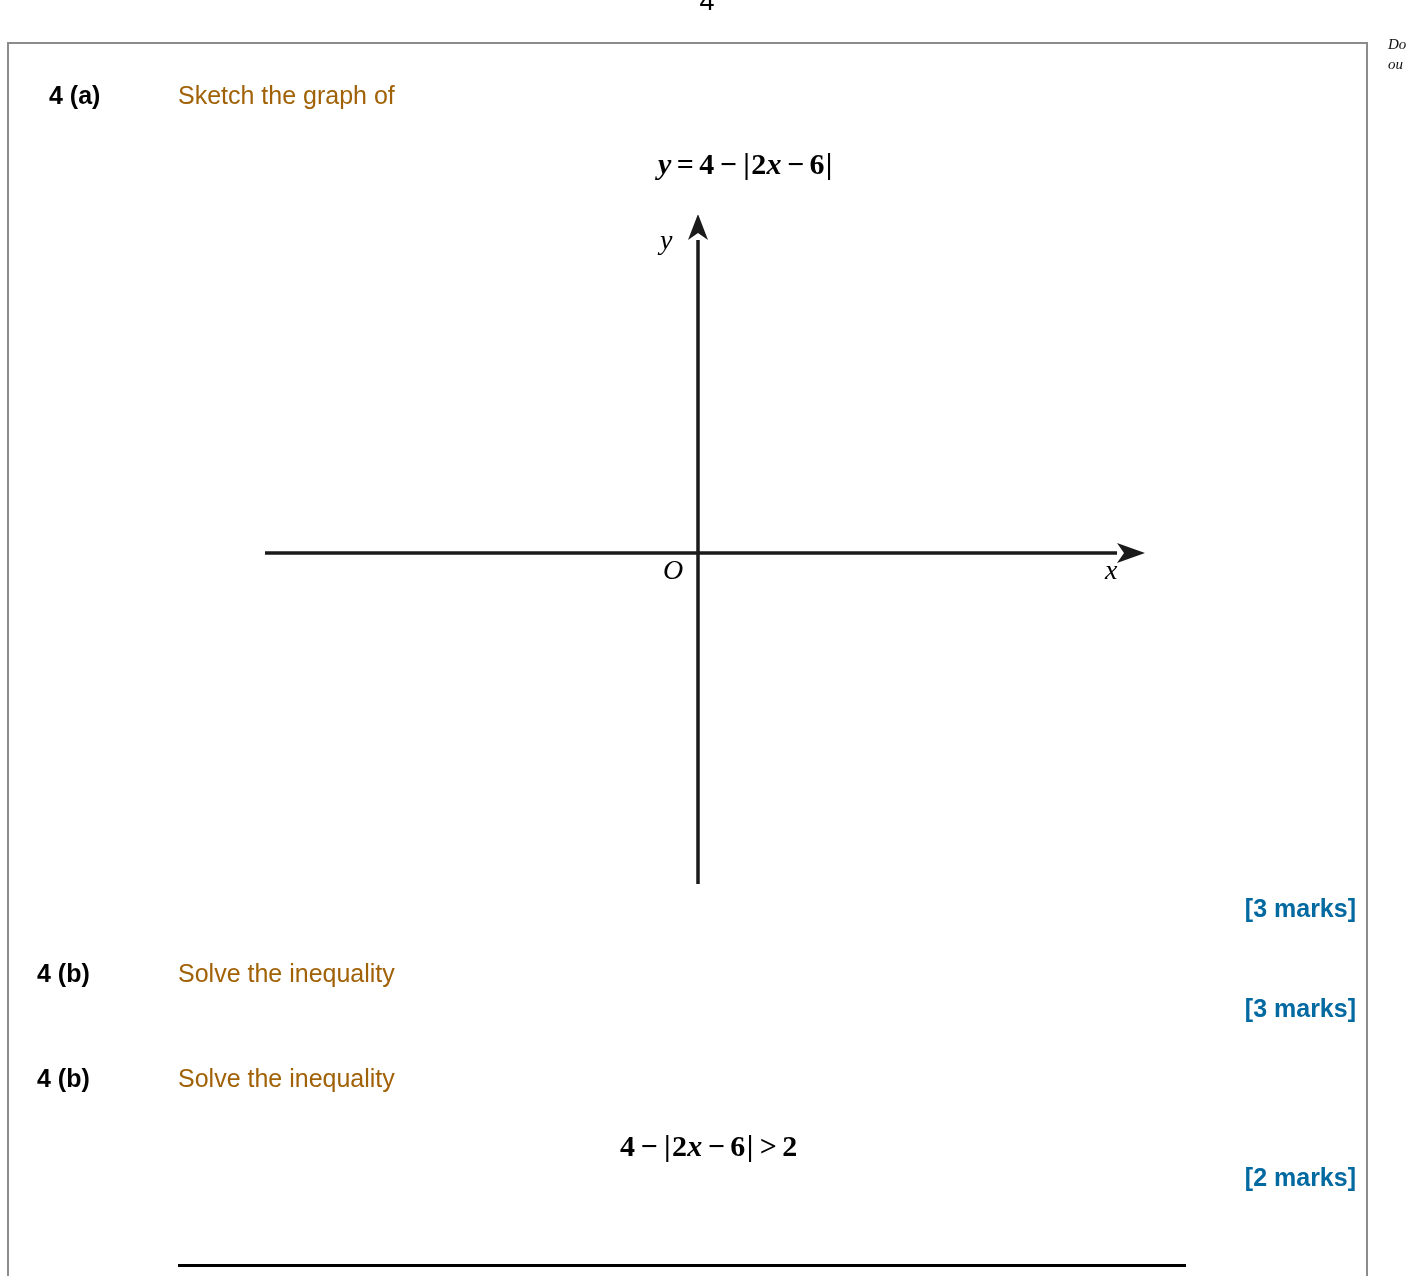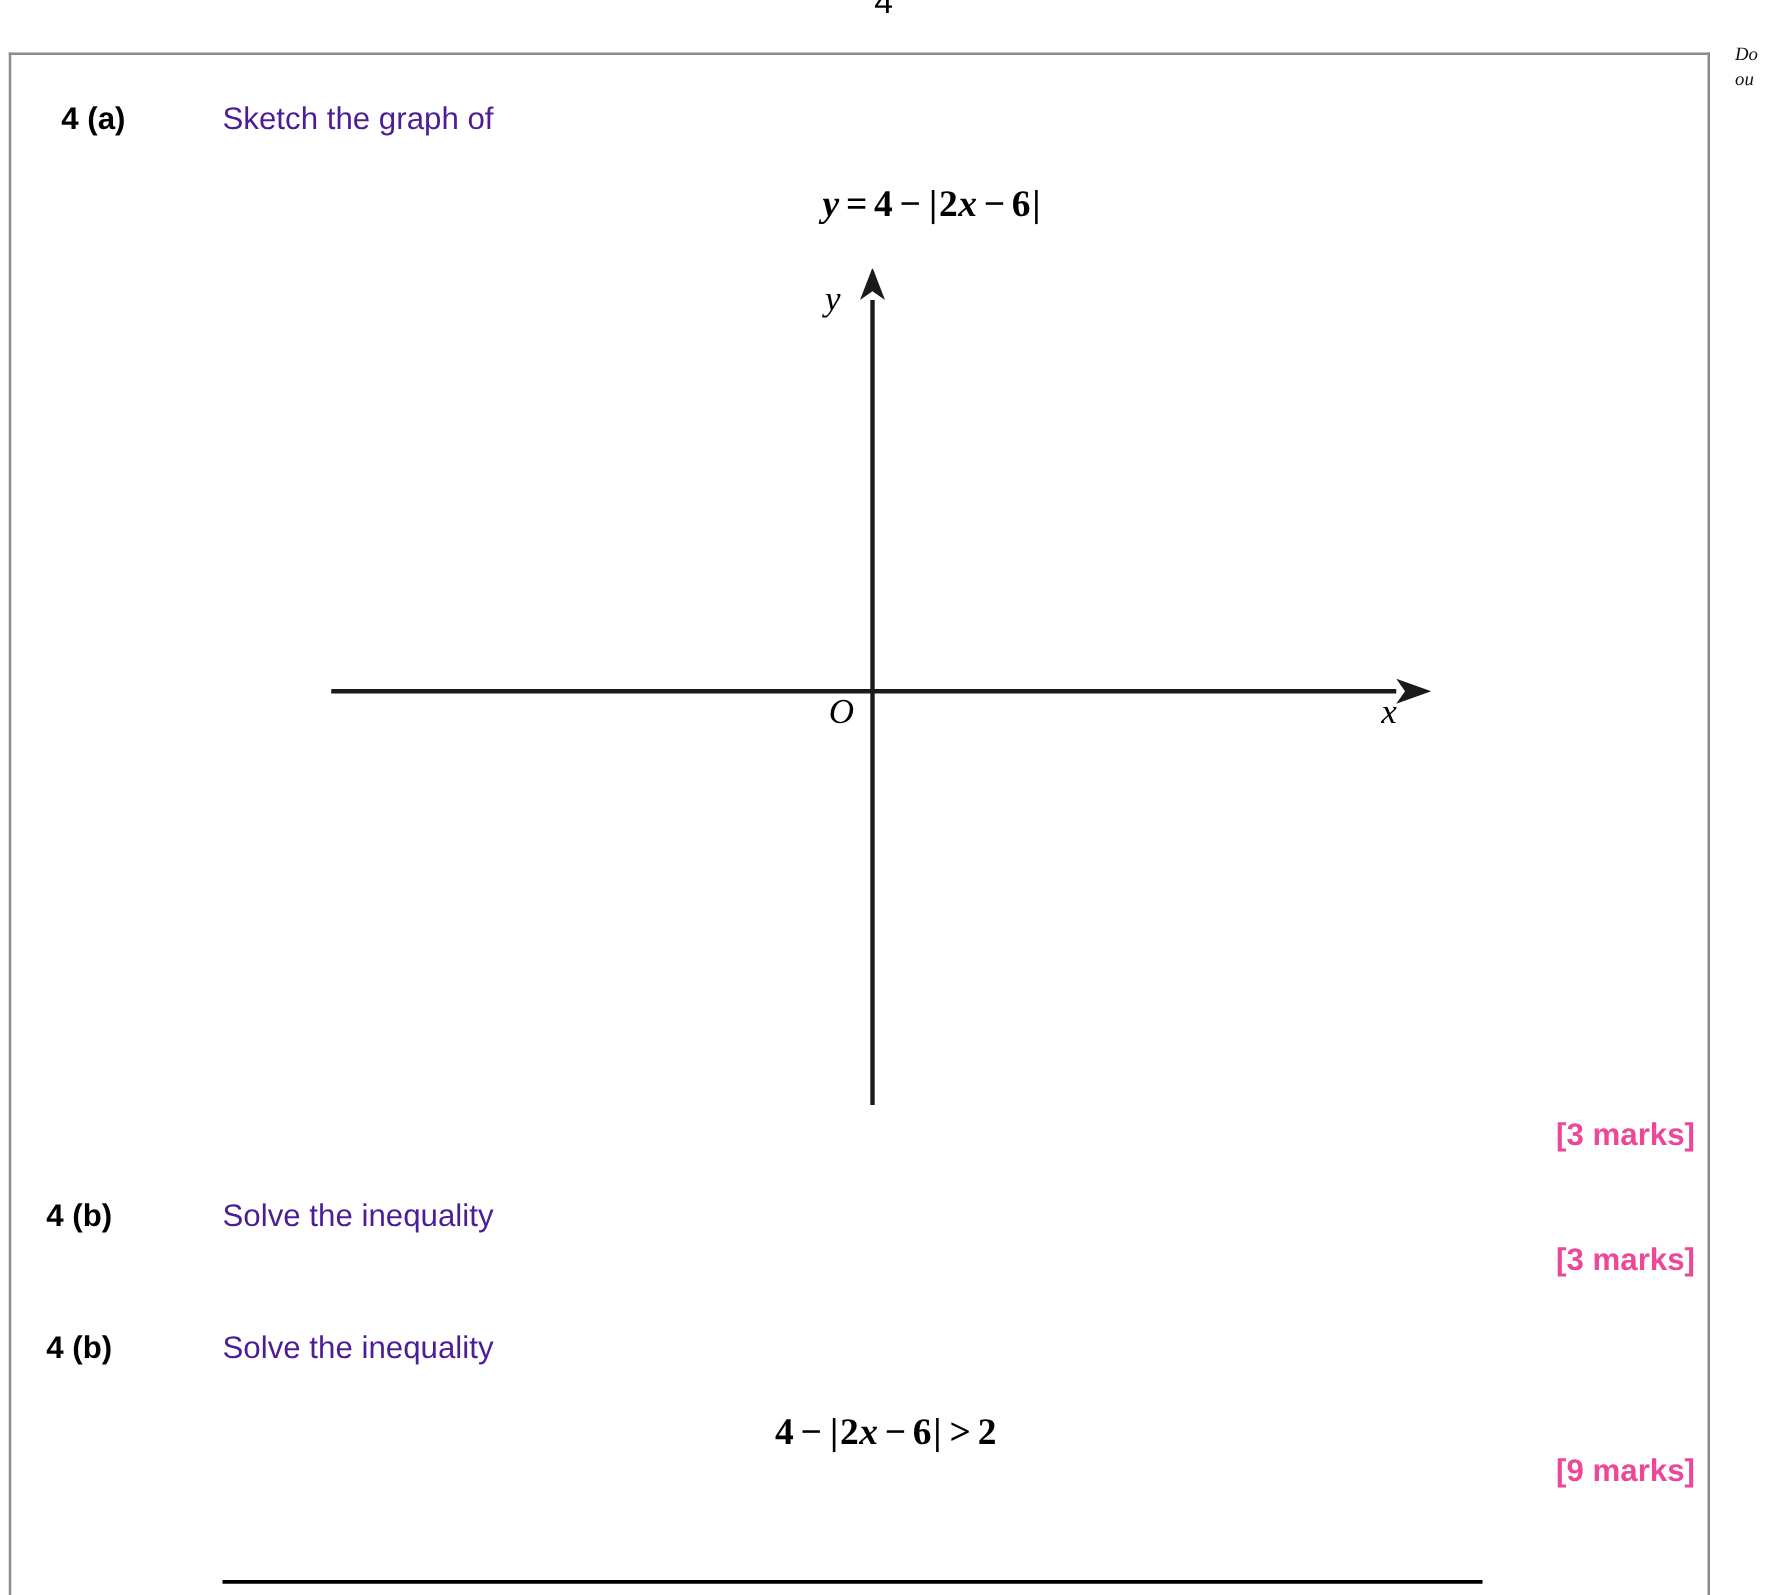--- a/index.html
+++ b/index.html
@@ -70,21 +70,21 @@
     font-size: 25px;
     line-height: 30px;
     color: #000;
     white-space: nowrap;
   }
   .q-text {
     position: absolute;
     font-family: "Liberation Sans", sans-serif;
     font-size: 25px;
     line-height: 30px;
-    color: #4c1d95;
+    color: #a16207;
     white-space: nowrap;
   }
 
   
   .clipped-row {
     position: absolute;
     left: 0;
     top: 962px;
     width: 1361px;
     height: 30px;
@@ -117,21 +117,21 @@
     padding: 0 1px;
   }
 
   
   .marks {
     position: absolute;
     font-family: "Liberation Sans", sans-serif;
     font-weight: bold;
     font-size: 25px;
     line-height: 30px;
-    color: #ec4899;
+    color: #0369a1;
     white-space: nowrap;
     text-align: right;
   }
 
   
   .axes {
     position: absolute;
     left: 255px;
     top: 215px;
     width: 900px;
@@ -201,17 +201,17 @@
 
   <div class="marks" style="right:58px; top:993px;">[3 marks]</div>
 
   <div class="q-label" style="left:37px; top:1063px;">4 (b)</div>
   <div class="q-text" style="left:178px; top:1063px;">Solve the inequality</div>
 
   <div class="math" style="left:620px; top:1128px;">
     <span>4</span><span class="op">−</span><span class="bar">|</span><span>2</span><i>x</i><span class="op">−</span><span>6</span><span class="bar">|</span><span class="op">&gt;</span><span>2</span>
   </div>
 
-  <div class="marks" style="right:58px; top:1162px;">[9 marks]</div>
+  <div class="marks" style="right:58px; top:1162px;">[2 marks]</div>
 
   <div class="bottom-rule"></div>
 
 </div>
 
 </body></html>

